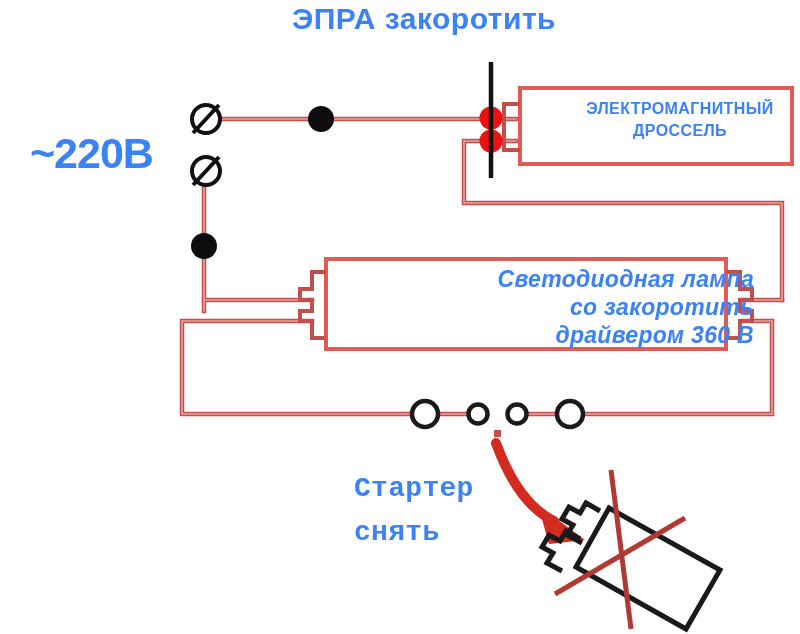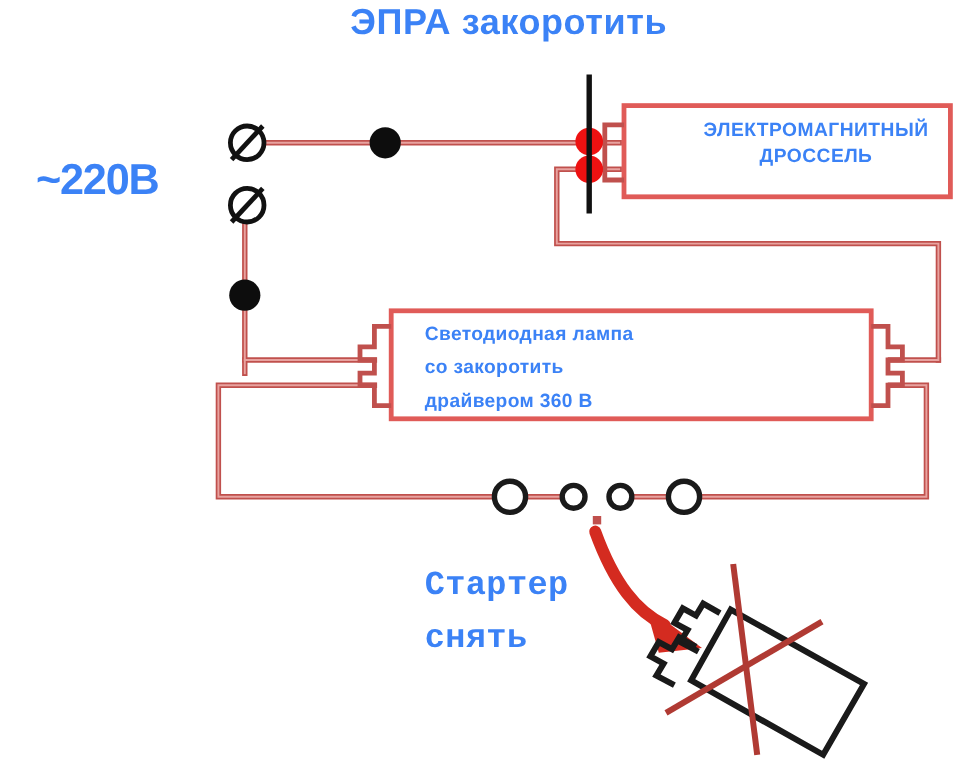--- a/index.html
+++ b/index.html
@@ -36,40 +36,41 @@
     left: 0;
     top: 2px;
     width: 800px;
     text-align: center;
     font-size: 30px;
     letter-spacing: 0.5px;
   }
   #supply-label {
     left: 6px;
     top: 129px;
-    font-size: 36px;
+    font-size: 43px;
     letter-spacing: -1px;
   }
   #ballast-label {
     left: 520px;
     top: 98px;
     width: 272px;
     text-align: center;
     font-size: 16px;
     line-height: 22px;
     letter-spacing: 0.4px;
   }
   #lamp-label {
     left: 330px;
     top: 265px;
     width: 400px;
-    text-align: left;
-    font-size: 16px;
+    text-align: right;
+    font-size: 23px;
     line-height: 28px;
     letter-spacing: 0.3px;
+    font-style: italic;
   }
   #starter-label {
     left: 330px;
     top: 467px;
     font-size: 28px;
     line-height: 44px;
     letter-spacing: 0.3px;
     font-family: Liberation Mono, monospace;
   }
   .lbl-line { display: block; }

